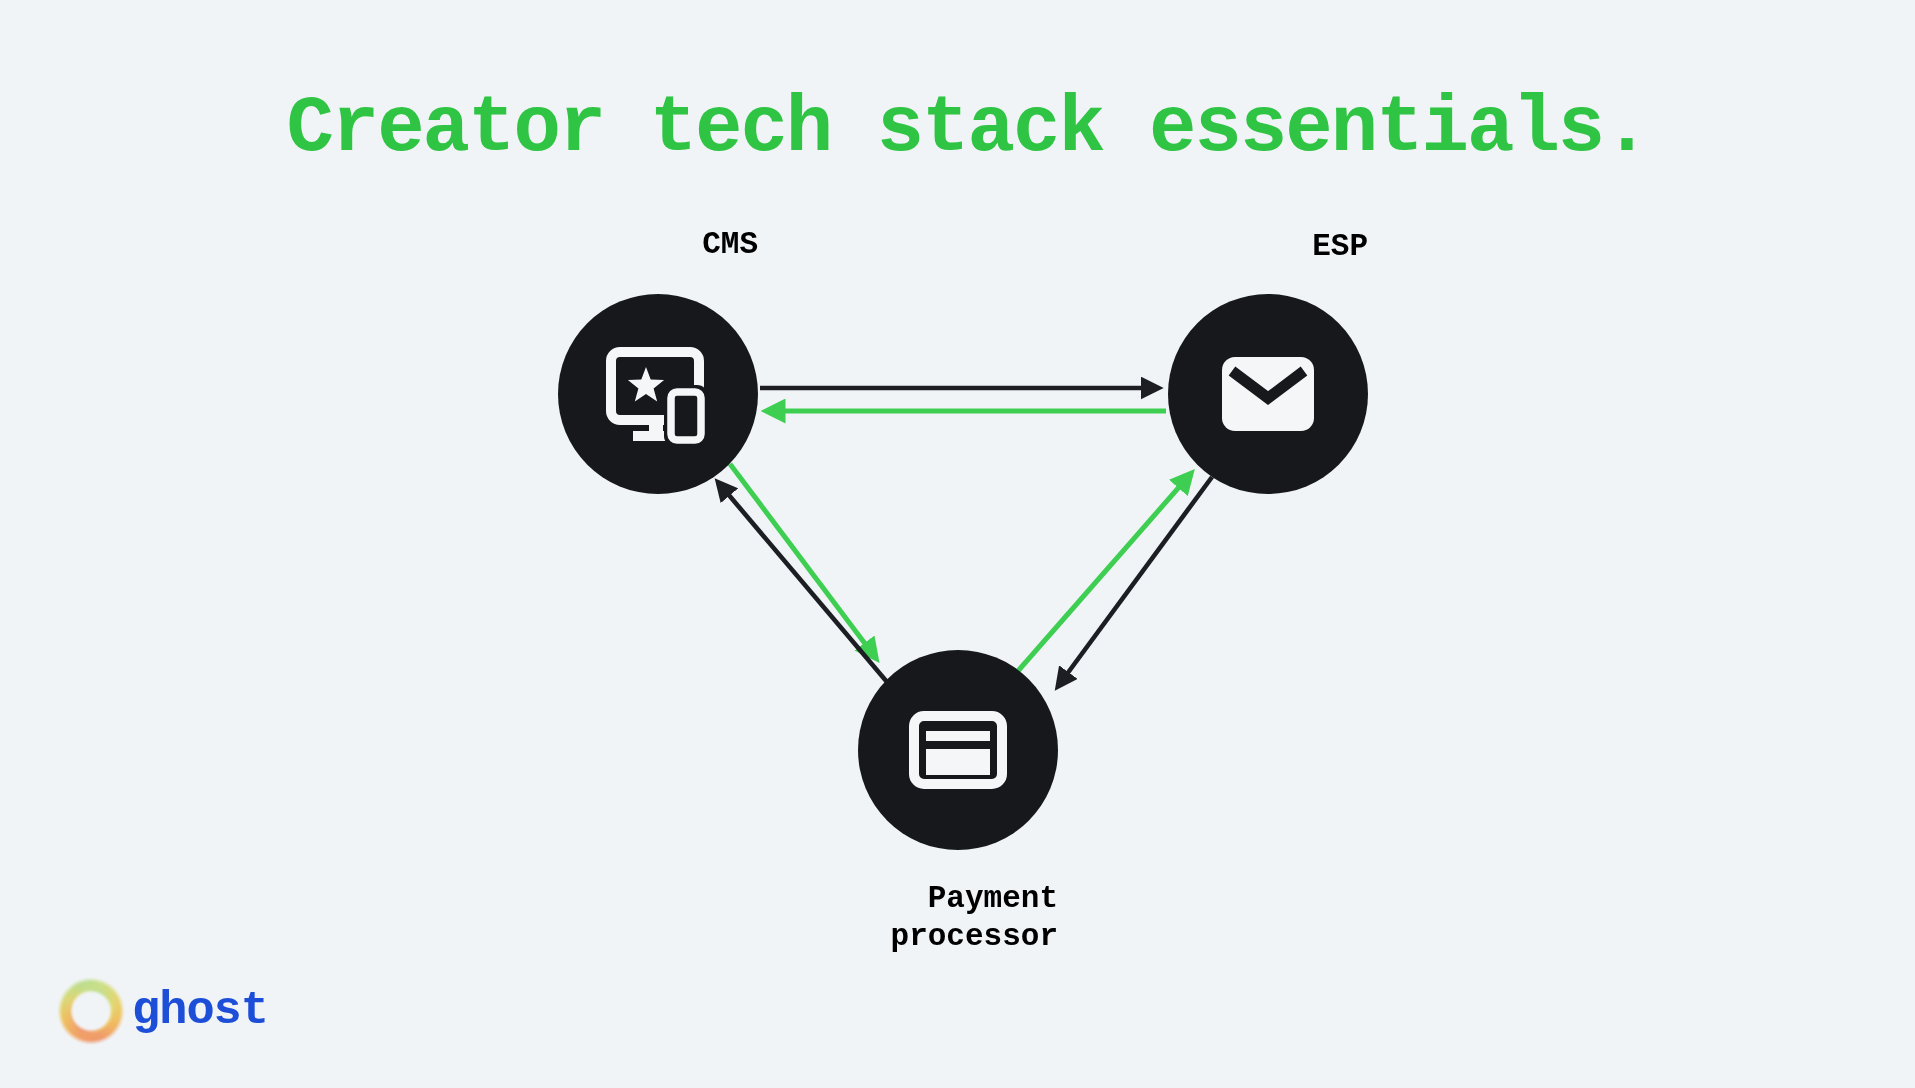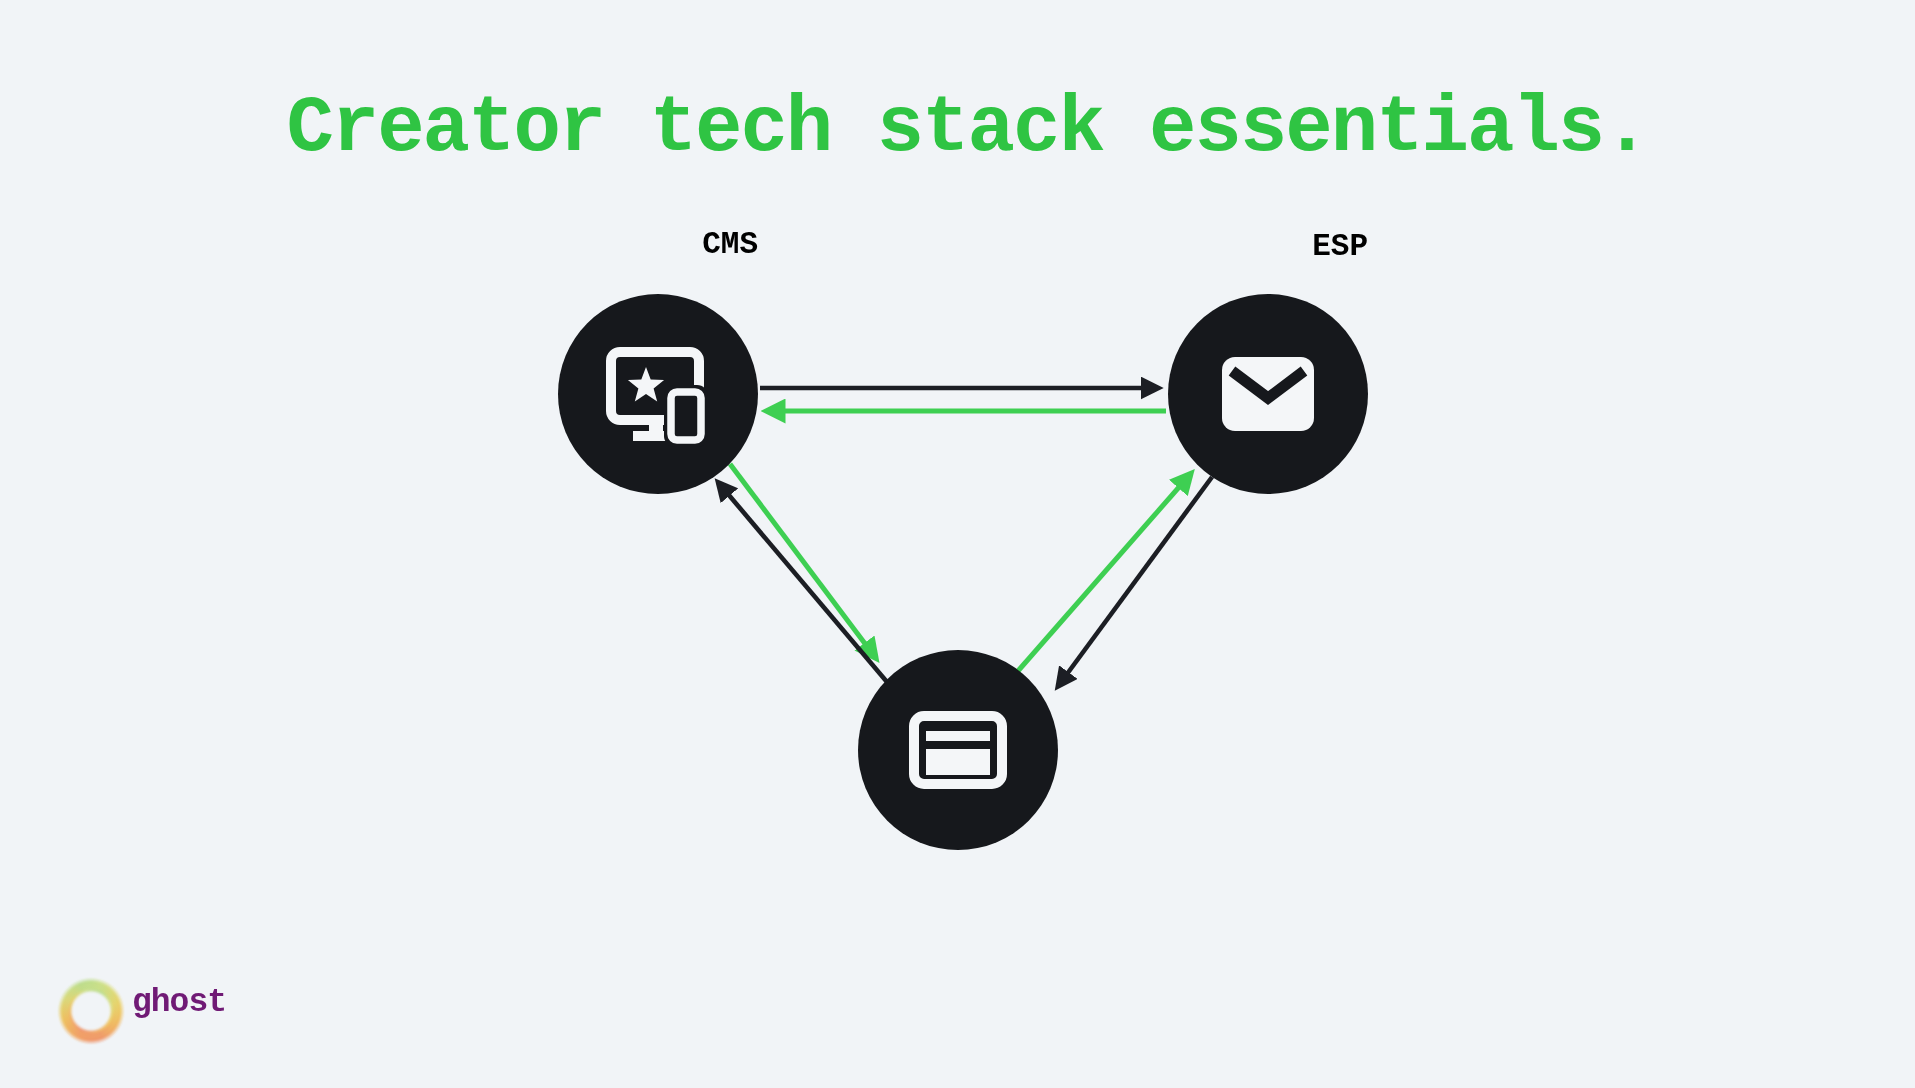--- a/index.html
+++ b/index.html
@@ -50,22 +50,22 @@
     background:conic-gradient(from 0deg,
       #b5dc8e 0%, #d6e287 12%, #eece62 26%, #f2b263 38%,
       #ef8f6f 50%, #f2a866 62%, #eccb60 76%, #d2e089 88%, #b5dc8e 100%);
     -webkit-mask:radial-gradient(closest-side, rgba(0,0,0,0) 52%, rgba(0,0,0,.25) 58%, #000 66%, #000 80%, rgba(0,0,0,.35) 88%, rgba(0,0,0,0) 95%);
     mask:radial-gradient(closest-side, rgba(0,0,0,0) 52%, rgba(0,0,0,.25) 58%, #000 66%, #000 80%, rgba(0,0,0,.35) 88%, rgba(0,0,0,0) 95%);
   }
   .ring-layer.l2{transform:rotate(28deg) scale(.93);opacity:.75;}
   .ring-layer.l3{transform:rotate(-22deg) scale(1.04);opacity:.55;}
   .ghost-word{
     position:absolute;left:76px;top:8px;
-    font-size:33px;font-weight:bold;
-    letter-spacing:-1px;color:#701a75;
+    font-size:47px;font-weight:bold;
+    letter-spacing:-1px;color:#1d4ed8;
   }
 </style>
 </head>
 <body>
 
 <div class="canvas">
 
   <h1 class="title">Creator tech stack essentials.</h1>
 
   <svg class="arrows" viewBox="0 0 1915 1088" xmlns="http://www.w3.org/2000/svg">
@@ -105,20 +105,21 @@
     </svg>
   </div>
 
   <div class="node-circle" id="pay-circle">
     <svg width="98" height="78" viewBox="0 0 98 78" xmlns="http://www.w3.org/2000/svg">
       <rect x="5" y="5" width="88" height="68" rx="10" fill="none" stroke="#f4f6f8" stroke-width="10"></rect>
       <rect x="17" y="20" width="64" height="10" fill="#f4f6f8"></rect>
       <rect x="17" y="38" width="64" height="26" fill="#f4f6f8"></rect>
     </svg>
   </div>
+  <div class="node-label" id="pay-label">Payment processor</div>
 
   <div class="footer-logo">
     <div class="ghost-ring">
       <div class="ring-layer"></div>
       <div class="ring-layer l2"></div>
       <div class="ring-layer l3"></div>
     </div>
     <div class="ghost-word">ghost</div>
   </div>
 

